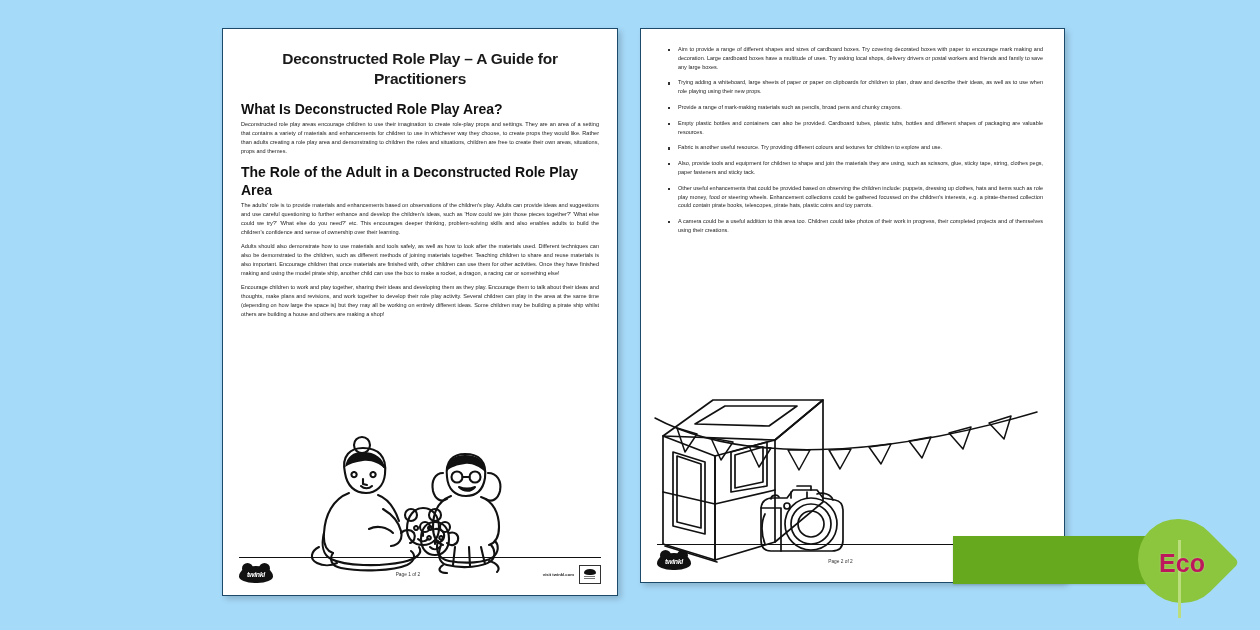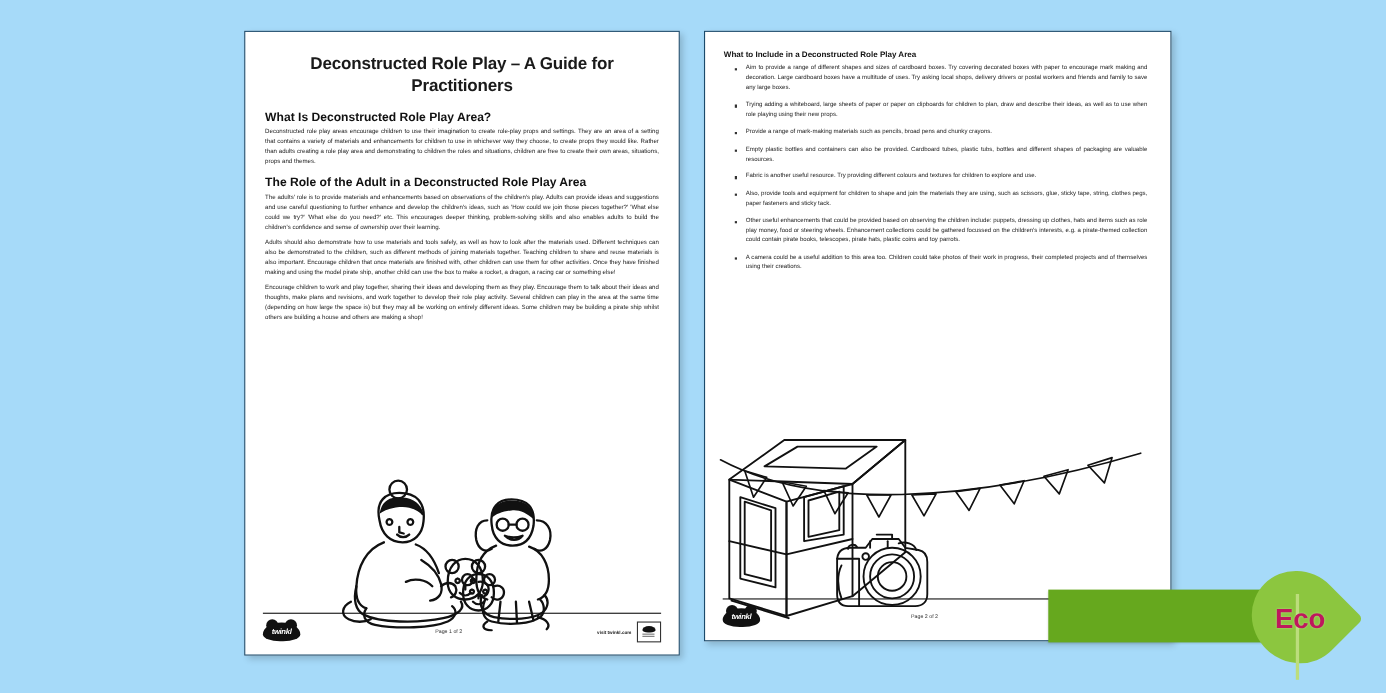--- a/index.html
+++ b/index.html
@@ -17,21 +17,21 @@
   }
   #page1{left:222px;top:28px;width:394px;height:566px;}
   #page2{left:640px;top:28px;width:423px;height:553px;}
 
   .p1-body{padding:14px 18px 0 18px;}
   .doc-title{
     font-size:15.5px;font-weight:bold;text-align:center;color:#1a1a1a;
     line-height:1.28;margin:6px 6px 12px 6px;letter-spacing:-.2px;
   }
   .h2{
-    font-size:11px;font-weight:bold;color:#111;margin:0 0 2px 0;line-height:1.25;
+    font-size:14px;font-weight:bold;color:#111;margin:0 0 2px 0;line-height:1.25;
   }
   .para{
     font-size:5.55px;line-height:1.62;color:#222;margin:0 0 6px 0;text-align:justify;
   }
   .para.tight{margin-bottom:5px;}
   .sec{margin-bottom:8px;}
 
   
   .p2-body{padding:16px 17px 0 17px;}
   .p2-h2{font-size:7.3px;font-weight:bold;color:#111;margin:0 0 4px 0;}
@@ -216,21 +216,20 @@
             <span class="ln"></span>
             <span class="ln"></span>
         </span>
       </div>
     </div>
   </div>
 </div>
 
 <div class="page" id="page2">
   <div class="p2-body">
-    <div class="p2-h2">What to Include in a Deconstructed Role Play Area</div>
     <ul class="bullets">
       <li>Aim to provide a range of different shapes and sizes of cardboard boxes. Try covering decorated boxes with paper to encourage mark making and decoration. Large cardboard boxes have a multitude of uses. Try asking local shops, delivery drivers or postal workers and friends and family to save any large boxes.</li>
       <li>Trying adding a whiteboard, large sheets of paper or paper on clipboards for children to plan, draw and describe their ideas, as well as to use when role playing using their new props.</li>
       <li>Provide a range of mark-making materials such as pencils, broad pens and chunky crayons.</li>
       <li>Empty plastic bottles and containers can also be provided. Cardboard tubes, plastic tubs, bottles and different shapes of packaging are valuable resources.</li>
       <li>Fabric is another useful resource. Try providing different colours and textures for children to explore and use.</li>
       <li>Also, provide tools and equipment for children to shape and join the materials they are using, such as scissors, glue, sticky tape, string, clothes pegs, paper fasteners and sticky tack.</li>
       <li>Other useful enhancements that could be provided based on observing the children include: puppets, dressing up clothes, hats and items such as role play money, food or steering wheels. Enhancement collections could be gathered focussed on the children's interests, e.g. a pirate-themed collection could contain pirate books, telescopes, pirate hats, plastic coins and toy parrots.</li>
       <li>A camera could be a useful addition to this area too. Children could take photos of their work in progress, their completed projects and of themselves using their creations.</li>
     </ul>

